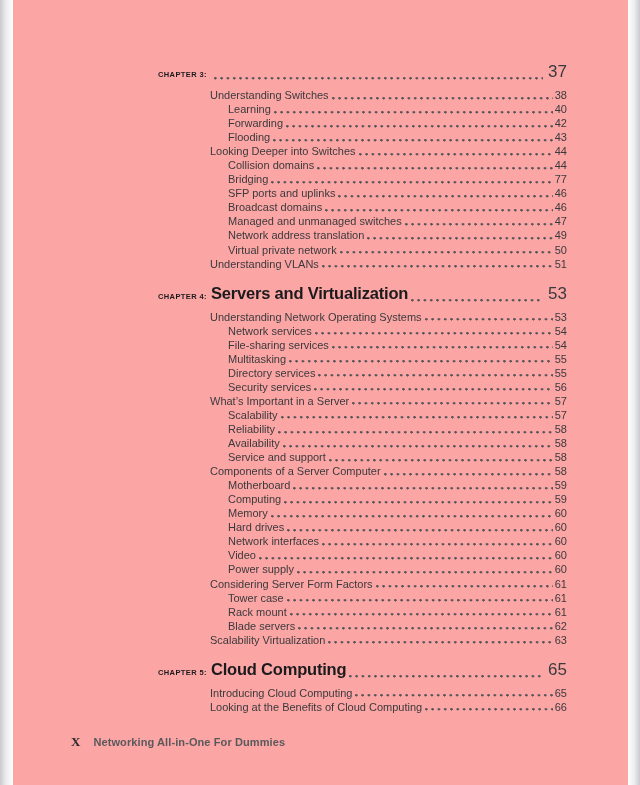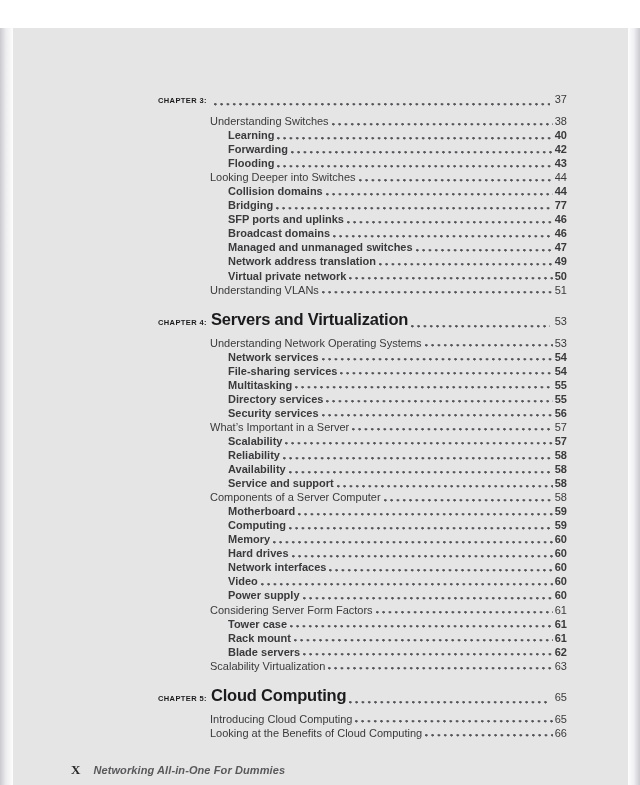--- a/index.html
+++ b/index.html
@@ -3,21 +3,21 @@
 <meta charset="utf-8">
 <style>
   html, body { margin: 0; padding: 0; }
   body {
     width: 640px; height: 785px;
     background: #ffffff;
     font-family: "Liberation Sans", "DejaVu Sans", sans-serif;
     position: relative;
     overflow: hidden;
   }
-  .page { position: absolute; inset: 0; background: #e5e5e5; margin-top: 28px; }
+  .page { position: absolute; inset: 0; background: #fca5a5; }
   .edge-left {
     position: absolute; left: 0; top: 0; bottom: 0; width: 13px;
     background: linear-gradient(to right, var(--edge, #c9c9cf) 0%, #ececef 45%, #fefefe 100%);
   }
   .edge-right {
     position: absolute; right: 0; top: 0; bottom: 0; width: 12px;
     background: linear-gradient(to left, var(--edge, #c9c9cf) 0%, #efeff2 50%, #fefefe 100%);
   }
   .toc {
     position: absolute; left: 155px; top: 62px; width: 412px;
@@ -37,29 +37,29 @@
     white-space: nowrap;
   }
   .chapter-title {
     flex: none;
     font-size: 16.5px; font-weight: bold; letter-spacing: -0.2px;
     color: var(--heading, #1b1b1d);
     white-space: nowrap;
   }
   .chapter-page {
     flex: none; padding-left: 3px;
-    font-size: 11px; color: var(--entry, #3a3a3c);
+    font-size: 17px; color: var(--entry, #3a3a3c);
   }
   .toc-row {
     display: flex; align-items: baseline;
     font-size: 11px; line-height: 14.05px;
     color: var(--entry, #3a3a3c);
   }
   .toc-row.level-1 { padding-left: 55px; }
-  .toc-row.level-2 { padding-left: 73px; font-weight: bold; }
+  .toc-row.level-2 { padding-left: 73px; }
   .entry-label { flex: none; white-space: nowrap; }
   .entry-page { flex: none; font-size: 11px; }
   .leader {
     flex: 1 1 auto; min-width: 10px;
     align-self: stretch;
     position: relative;
   }
   .leader::before {
     content: "";
     position: absolute; left: 3px; right: 2px; bottom: 2.5px; height: 3px;
@@ -74,21 +74,20 @@
   }
   .footer-page-number {
     font-family: "Liberation Serif", "DejaVu Serif", serif;
     font-weight: bold; font-size: 13px;
     color: #2a2a2c;
   }
   .footer-title {
     margin-left: 13px;
     font-size: 11px; font-weight: bold; letter-spacing: 0.1px;
     color: var(--footer-title, #59595c);
-    font-style: italic;
   }
 </style>
 </head>
 <body>
 
 <div class="page">
   <div class="edge-left"></div>
   <div class="edge-right"></div>
 
   <main class="toc">

